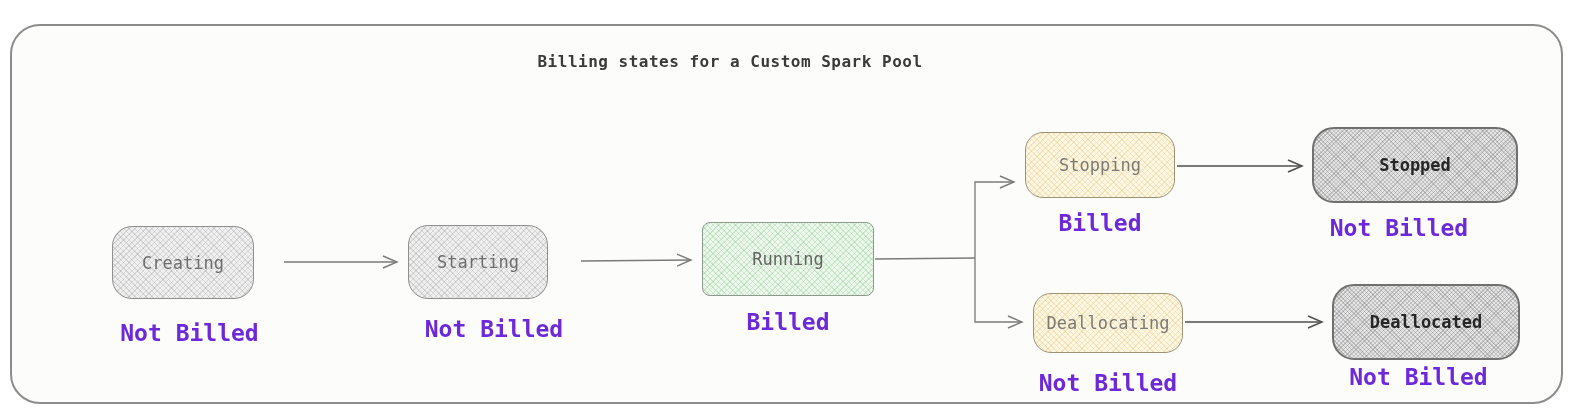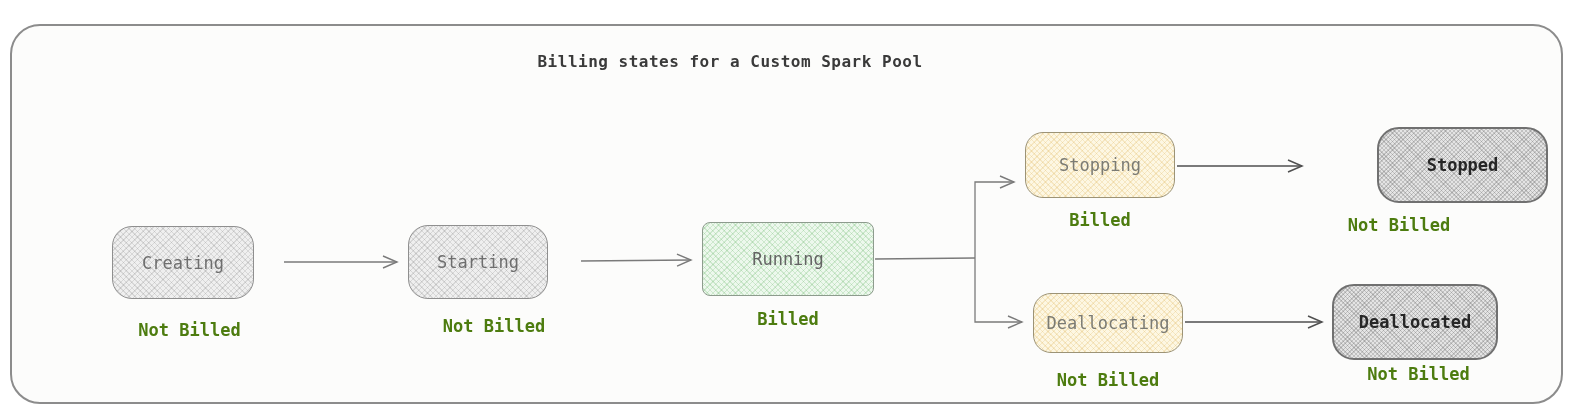--- a/index.html
+++ b/index.html
@@ -59,26 +59,26 @@
       repeating-linear-gradient(45deg, rgba(70,70,70,.22) 0 1px, transparent 1px 3px),
       repeating-linear-gradient(135deg, rgba(70,70,70,.22) 0 1px, transparent 1px 3px);
     border:2px solid #707070;border-radius:22px;color:#262626;
   }
   .v-graydark .node-label{font-weight:600;}
 
   .n-creating    {left:112px; top:226px; width:142px; height:73px;}
   .n-starting    {left:408px; top:225px; width:140px; height:74px;}
   .n-running     {left:702px; top:222px; width:172px; height:74px;}
   .n-stopping    {left:1025px;top:132px; width:150px; height:66px;}
-  .n-stopped     {left:1377px;top:127px; width:171px; height:76px;}
+  .n-stopped     {left:1312px;top:127px; width:206px; height:76px;}
   .n-deallocating{left:1033px;top:293px; width:150px; height:60px;}
-  .n-deallocated {left:1332px;top:284px; width:166px; height:76px;}
+  .n-deallocated {left:1332px;top:284px; width:188px; height:76px;}
 
   .billing{
-    position:absolute;font-size:17px;font-weight:600;color:#4d7c0f;
+    position:absolute;font-size:23px;font-weight:600;color:#6d28d9;
     text-align:center;white-space:nowrap;
   }
   .b-creating    {left:104px; width:171px; top:320px;}
   .b-starting    {left:408px; width:172px; top:316px;}
   .b-running     {left:702px; width:172px; top:309px;}
   .b-stopping    {left:1025px;width:150px; top:210px;}
   .b-stopped     {left:1312px;width:174px; top:215px;}
   .b-deallocating{left:1033px;width:150px; top:370px;}
   .b-deallocated {left:1332px;width:173px; top:364px;}
 </style>

